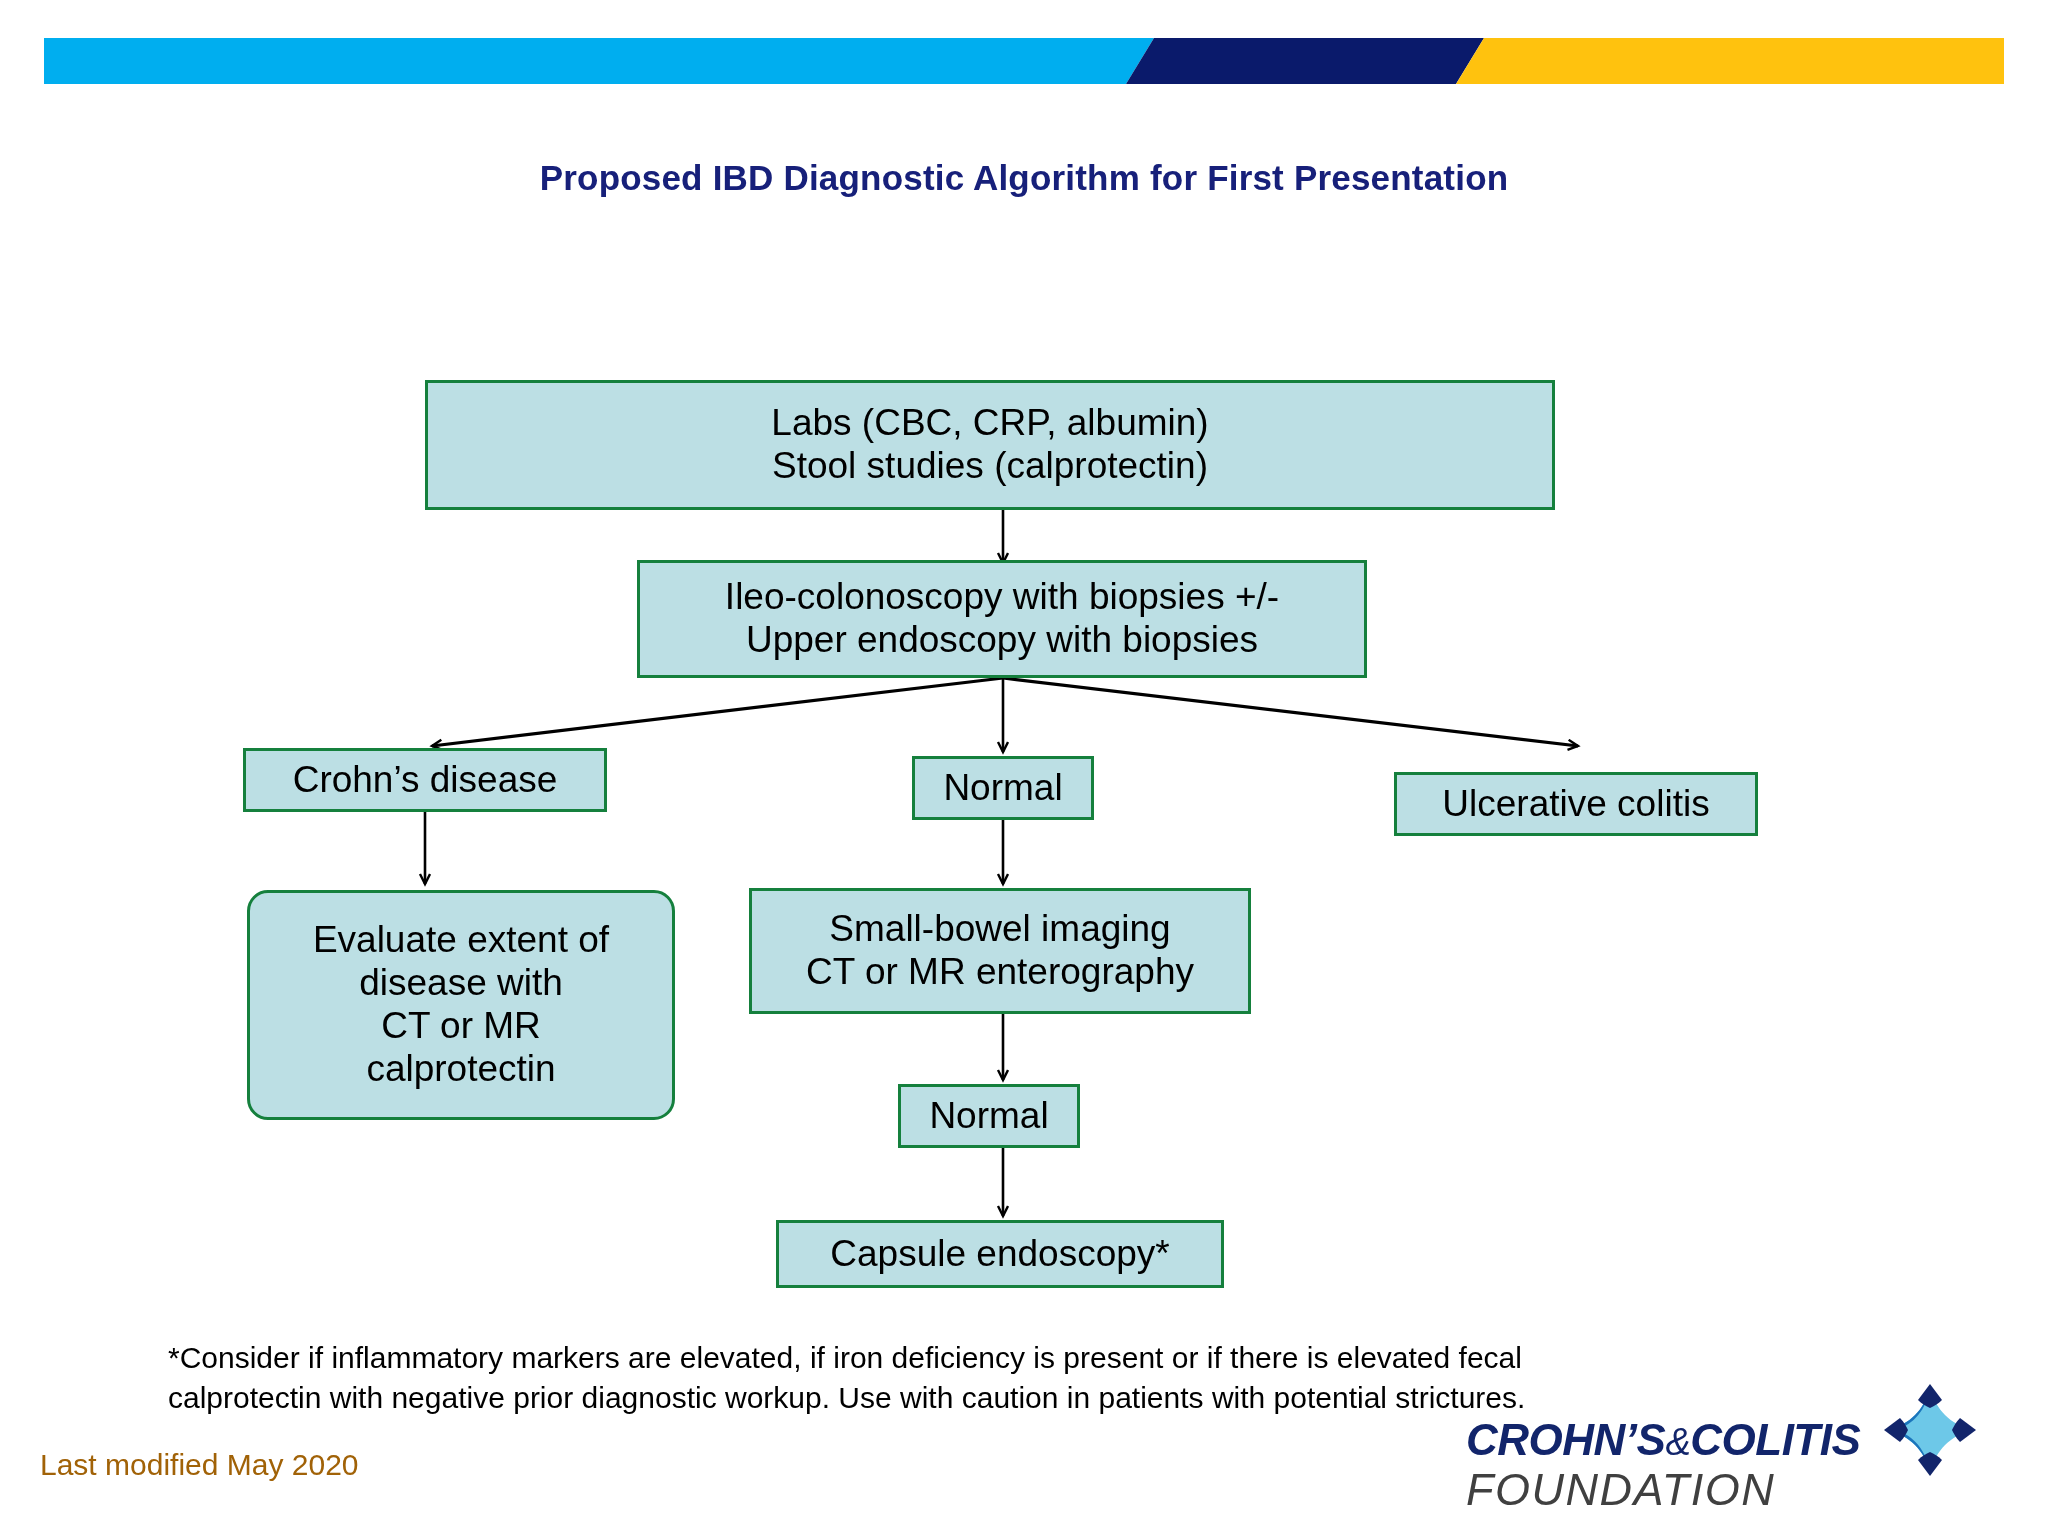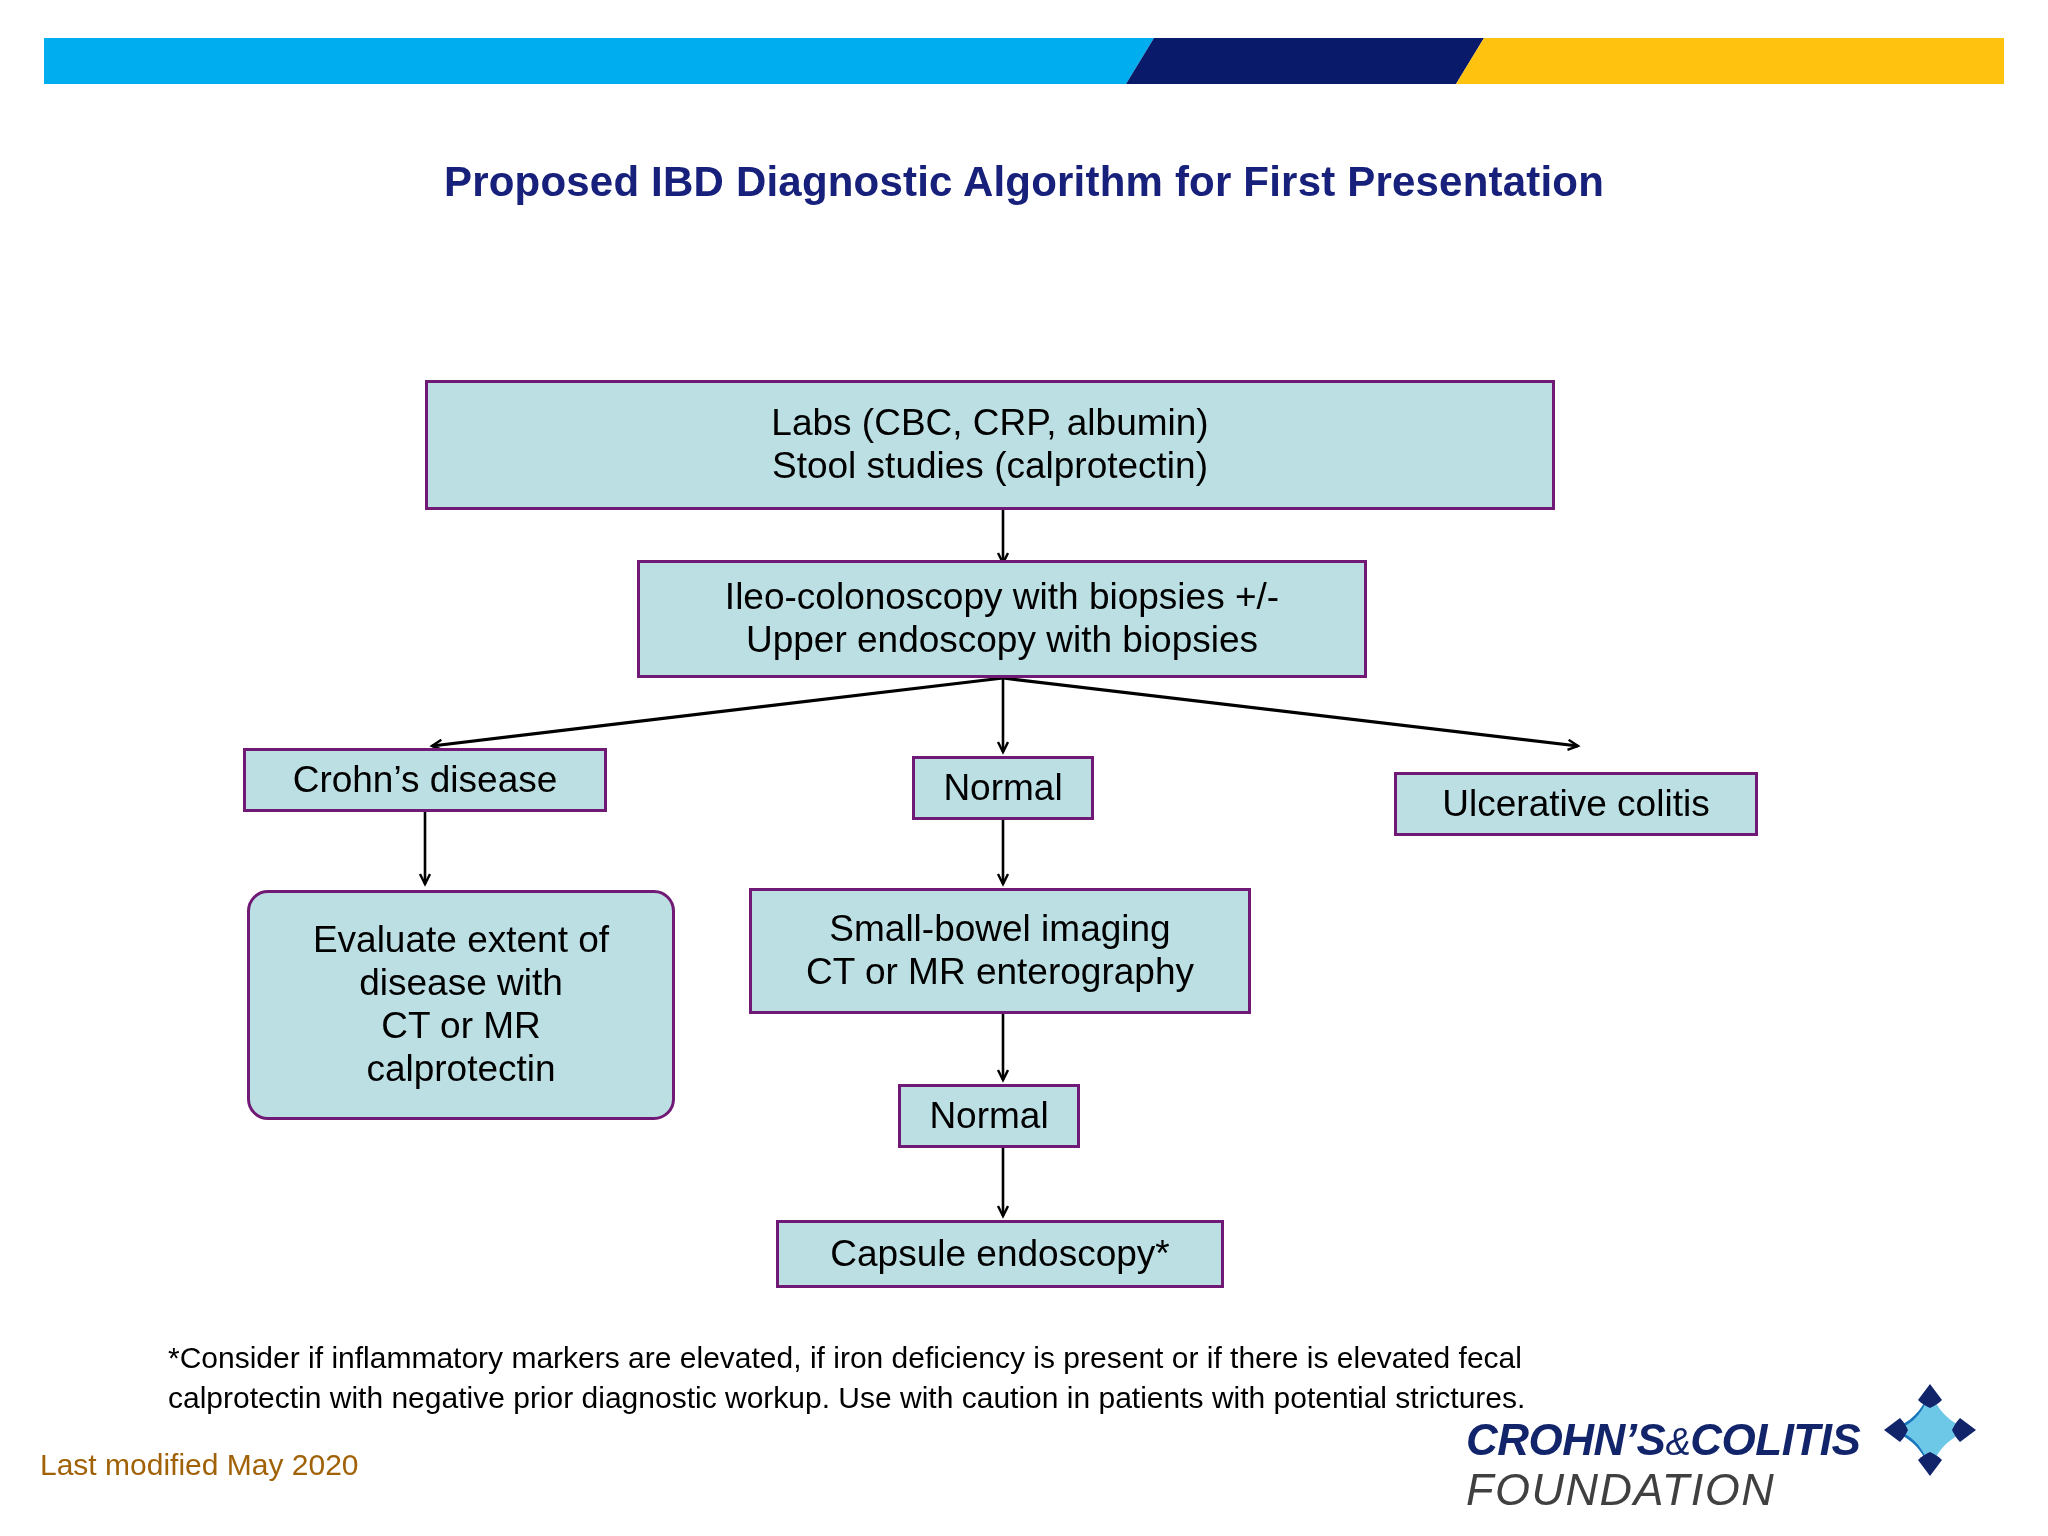--- a/index.html
+++ b/index.html
@@ -13,32 +13,32 @@
   .slide{position:absolute;left:0;top:0;width:2048px;height:1536px;}
 
   
   .banner{position:absolute;left:44px;top:38px;width:1960px;height:46px;}
   .banner svg{display:block;}
 
   
   .title{
     position:absolute;left:0;top:160px;width:2048px;
     text-align:center;
-    font-size:42px;font-weight:bold;
+    font-size:35px;font-weight:bold;
     color:#17207a;
     letter-spacing:0.2px;
     line-height:1.05;
   }
 
   
   .flow{position:absolute;left:0;top:0;width:2048px;height:1536px;}
   .node{
     position:absolute;
     background:#bcdfe4;
-    border:3px solid #701a75;
+    border:3px solid #15803d;
     box-sizing:border-box;
     display:flex;align-items:center;justify-content:center;
     text-align:center;
     color:#000000;
     font-size:37px;
     line-height:1.16;
     padding:2px 6px;
   }
   .node .lines{width:100%;}
   .node .ln{display:block;white-space:nowrap;}

